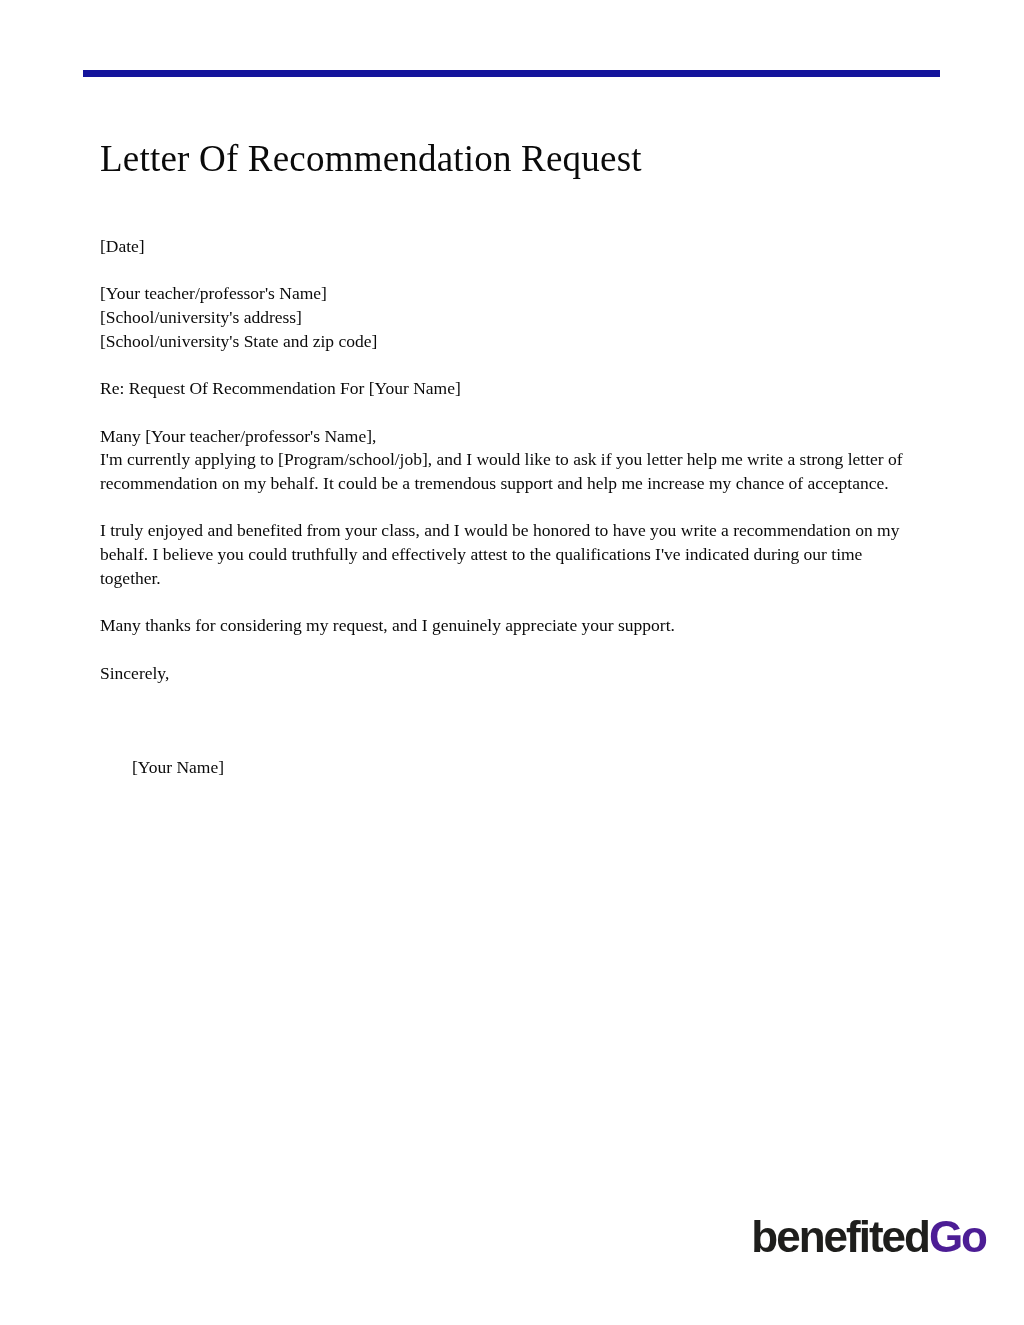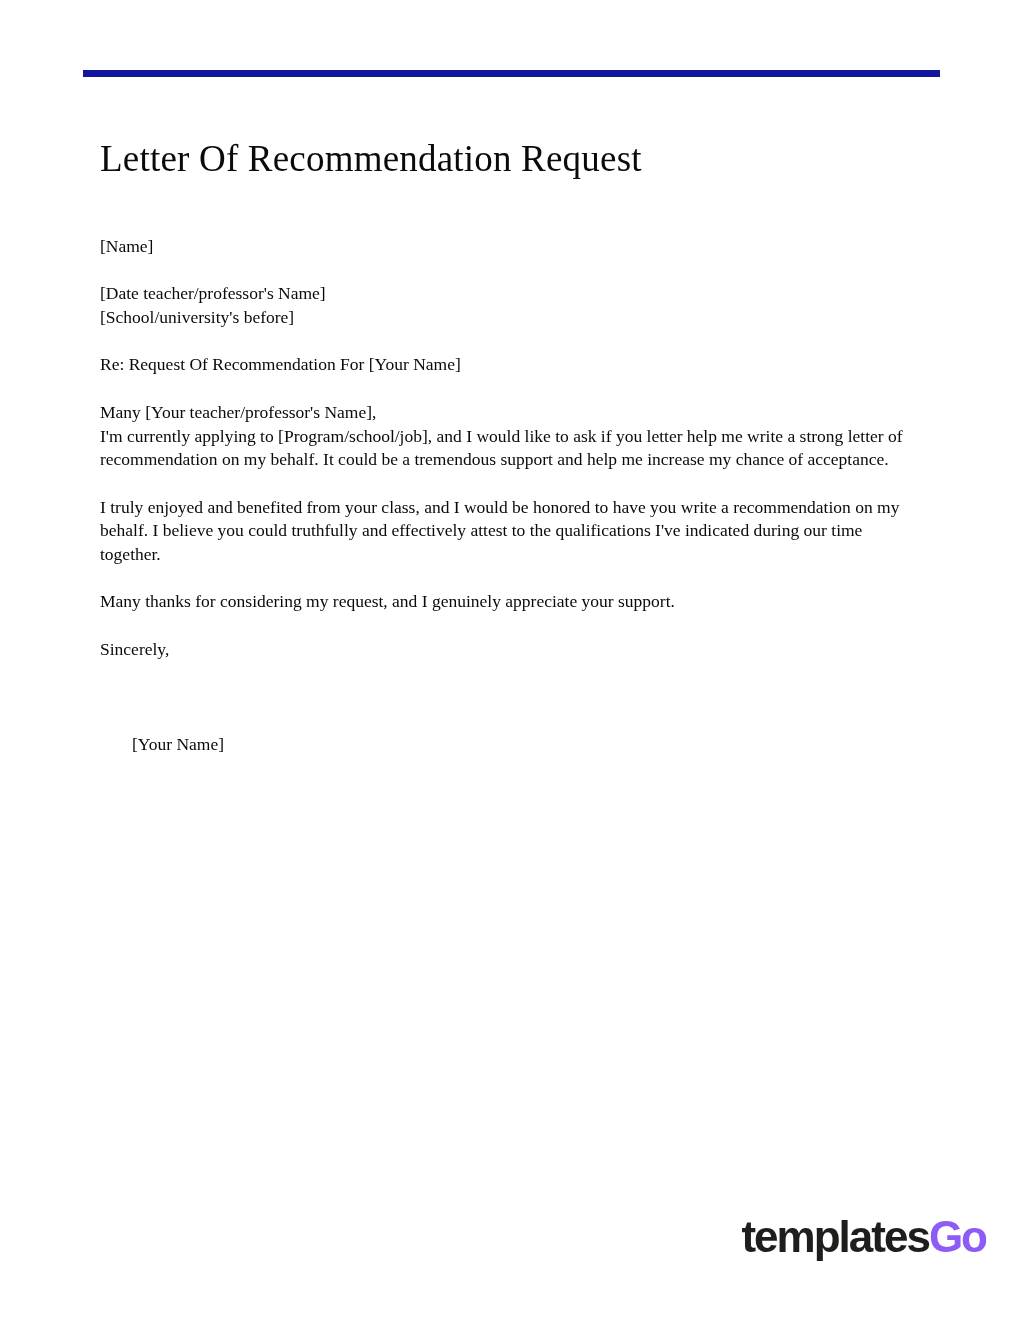--- a/index.html
+++ b/index.html
@@ -64,25 +64,26 @@
 <body>
 
 <div class="page">
 
   <div class="top-rule" style="background-color: rgb(20, 20, 156);"></div>
 
   <h1 class="page-title">Letter Of Recommendation Request</h1>
 
   <div class="content">
 
-    <div class="block">[Name]</div>
+    <div class="block">[Date]</div>
 
     <div class="block">
-      <div>[Date teacher/professor's Name]</div>
-      <div>[School/university's before]</div>
+      <div>[Your teacher/professor's Name]</div>
+      <div>[School/university's address]</div>
+      <div>[School/university's State and zip code]</div>
     </div>
 
     <div class="block">Re: Request Of Recommendation For [Your Name]</div>
 
     <div class="block">
       <div>Many [Your teacher/professor's Name],</div>
       <div>I'm currently applying to [Program/school/job], and I would like to ask if you letter help me write a strong letter of recommendation on my behalf. It could be a tremendous support and help me increase my chance of acceptance.</div>
     </div>
 
     <div class="block">I truly enjoyed and benefited from your class, and I would be honored to have you write a recommendation on my behalf. I believe you could truthfully and effectively attest to the qualifications I've indicated during our time together.</div>
@@ -90,16 +91,16 @@
 
     <div class="block">Many thanks for considering my request, and I genuinely appreciate your support.</div>
 
     <div class="block">Sincerely,</div>
 
     <div class="block signature">[Your Name]</div>
 
   </div>
 
   <div class="logo">
-    <span style="color: rgb(30, 30, 28);">templates</span><span style="color: #8b5cf6;">Go</span>
+    <span style="color: rgb(30, 30, 28);">benefited</span><span style="color: #4c1d95;">Go</span>
   </div>
 
 </div>
 
 </body></html>

